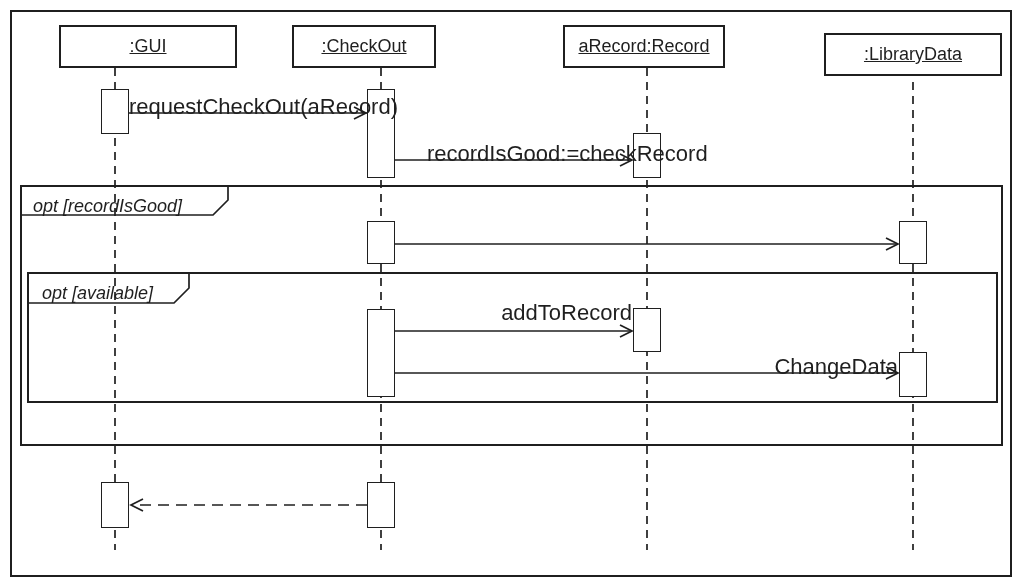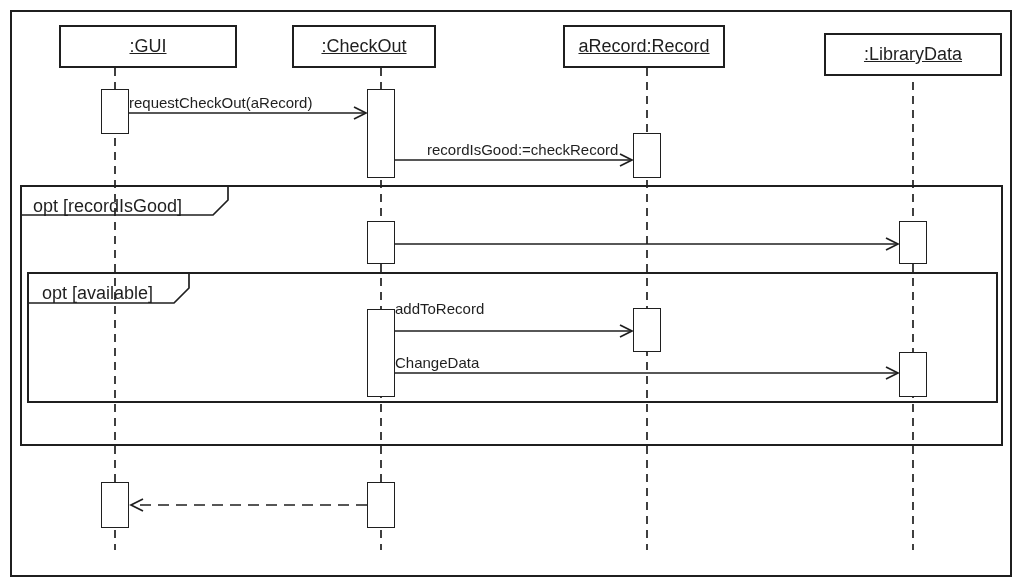--- a/index.html
+++ b/index.html
@@ -43,20 +43,21 @@
     border: 2px solid #1f1f1f;
     background: transparent;
   }
   .fragment-outer { left: 20px; top: 185px; width: 983px; height: 261px; }
   .fragment-inner { left: 27px; top: 272px; width: 971px; height: 131px; }
 
   .frag-label {
     position: absolute;
     font-size: 18px;
     white-space: nowrap;
+    font-style: italic;
   }
   .frag-label .op { margin-right: 5px; }
   .frag-label-outer { left: 33px; top: 196px; }
   .frag-label-inner { left: 42px; top: 283px; }
 
   .activation {
     position: absolute;
     width: 28px;
     background: #ffffff;
     border: 1.5px solid #1f1f1f;
@@ -67,22 +68,22 @@
   .act-checkout-2   { left: 367px; top: 221px; height: 43px; }
   .act-library-1    { left: 899px; top: 221px; height: 43px; }
   .act-checkout-3   { left: 367px; top: 309px; height: 88px; }
   .act-record-2     { left: 633px; top: 308px; height: 44px; }
   .act-library-2    { left: 899px; top: 352px; height: 45px; }
   .act-gui-2        { left: 101px; top: 482px; height: 46px; }
   .act-checkout-4   { left: 367px; top: 482px; height: 46px; }
 
   .msg-label {
     position: absolute;
-    font-size: 15px;
-    text-align: left;
+    font-size: 22px;
+    text-align: right;
     white-space: nowrap;
   }
   .msg-1 { left: 129px; width: 238px; top: 94px;  }
   .msg-2 { left: 395px; width: 237px; top: 141px; margin-left: 32px; }
   .msg-3 { left: 395px; width: 503px; top: 225px; }
   .msg-4 { left: 395px; width: 237px; top: 300px; }
   .msg-5 { left: 395px; width: 503px; top: 354px; }
 </style>
 </head>
 <body>

